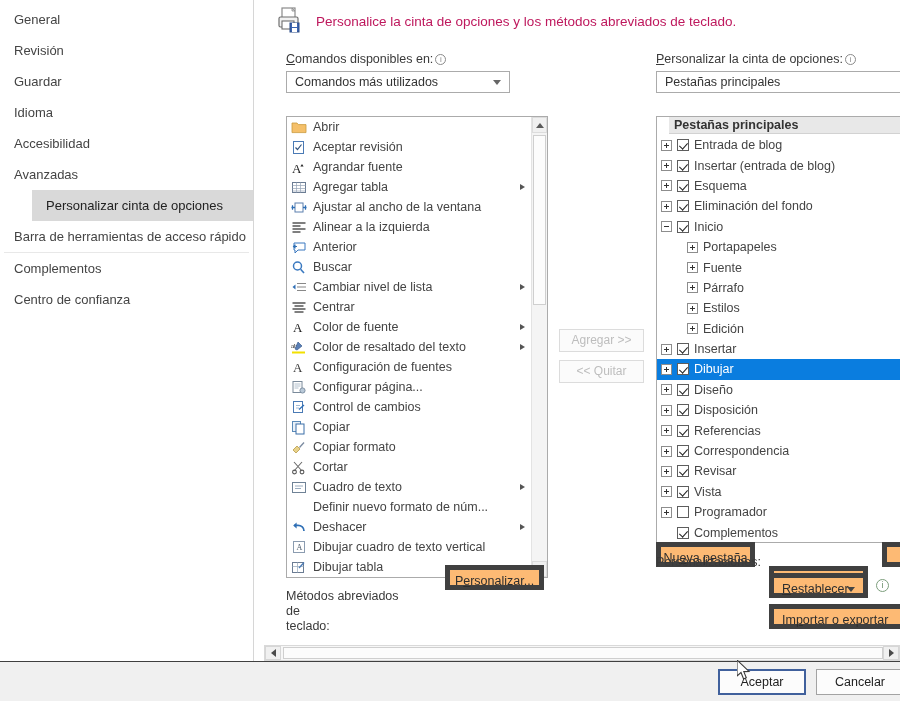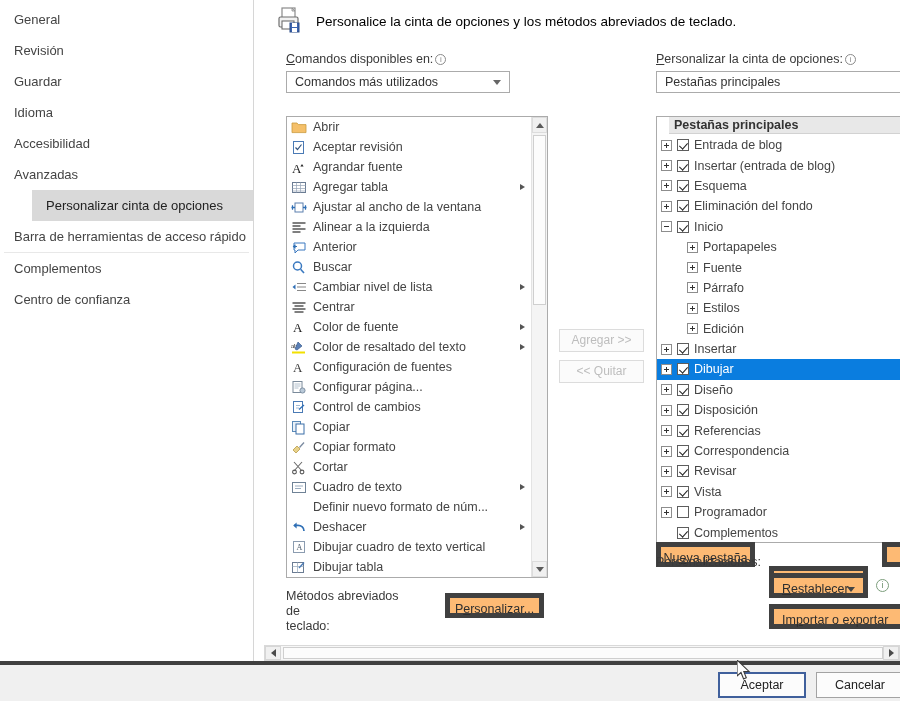--- a/index.html
+++ b/index.html
@@ -58,21 +58,21 @@
   
   .hdr {
     position: absolute;
     left: 20px; top: 6px;
     display: flex; align-items: center;
     gap: 10px;
   }
   .hdr-icon { width: 30px; height: 30px; position: relative; }
   .hdr-text {
     font-size: 13.5px;
-    color: #000000;
+    color: #be185d;
     white-space: nowrap;
   }
 
   
   .collabel {
     position: absolute;
     font-size: 12.5px;
     color: #3a3a3a;
     white-space: nowrap;
   }
@@ -291,21 +291,21 @@
     line-height: 11px;
     text-align: center;
   }
 
   
   .bottombar {
     position: absolute;
     left: 0; top: 661px;
     width: 900px; height: 40px;
     background: #f0f0f0;
-    border-top: 4px solid #404040;
+    border-top: 1px solid #404040;
   }
   .dlgbtn {
     position: absolute;
     width: 88px; height: 26px;
     border: 1px solid #a3a3a3;
     background: #fcfcfc;
     font-size: 12.5px;
     color: #222222;
     text-align: center;
     line-height: 24px;
@@ -749,21 +749,21 @@
     <div class="reset-info" style="left:620px; top:579px;">i</div>
 
     <div class="btn dropcombo" style="left:513px; top:604px; width:140px; height:25px; line-height:23px;">
       <span>Im</span><span class="u">p</span><span>ortar o exportar</span>
     </div>
 
     <div class="statictext" style="left:30px; top:589px; line-height:15px; white-space:normal; width:120px;">
       <span>Métodos abreviados de</span><br>
       <span>teclado:</span>
     </div>
-    <div class="btn" style="left:189px; top:593px; width:99px; height:25px; line-height:23px;">
+    <div class="btn" style="left:189px; top:565px; width:99px; height:25px; line-height:23px;">
       <span>P</span><span class="u">e</span><span>rsonalizar...</span>
     </div>
 
   </div>
 
   <div class="hscroll">
     <div class="hbtn l">
         <span class="tri-l"></span>
       </div>
     <div class="hthumb" style="width:600px;"></div>

